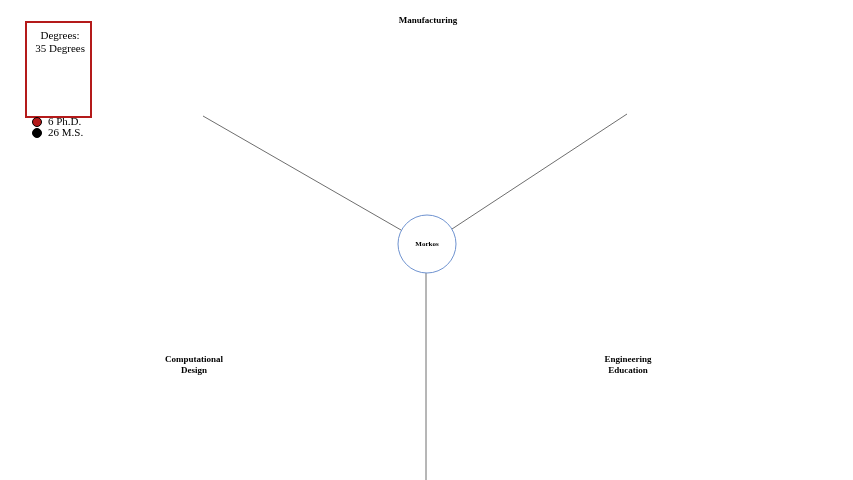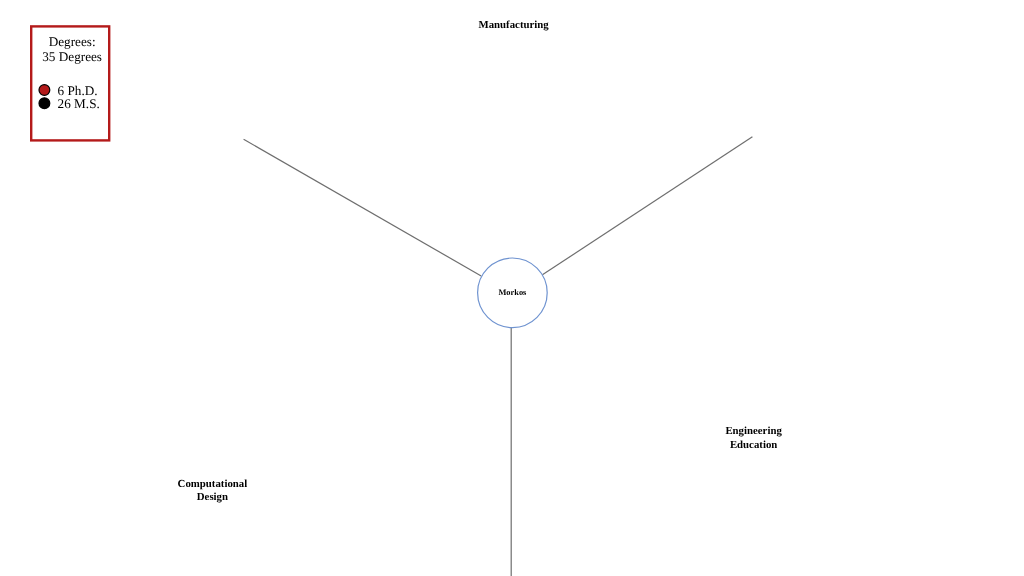--- a/index.html
+++ b/index.html
@@ -4,21 +4,21 @@
   <style>
     html, body { margin: 0; padding: 0; background: #ffffff; }
     body { width: 853px; height: 480px; position: relative; overflow: hidden;
            font-family: "Liberation Serif", serif; }
     #diagram { position: absolute; left: 0; top: 0; }
     .legend-box { position: absolute; left: 25px; top: 21px; width: 63px; height: 93px;
                   border: 2px solid #b41a1a; background: #fff; }
     .legend-title { position: absolute; right: 5px; top: 6px; font-size: 11px; line-height: 13px;
                     text-align: center; color: #000; white-space: nowrap; }
     .legend-row { position: absolute; left: 5px; font-size: 11px; line-height: 12px; color: #000;
-                  white-space: nowrap; display: flex; align-items: flex-start; }
+                  white-space: nowrap; display: flex; align-items: flex-end; margin-top: 45px; }
     .legend-dot { width: 8px; height: 8px; border-radius: 50%; border: 1px solid #000;
                   display: inline-block; margin-right: 6px; }
     .label { position: absolute; font-size: 9px; font-weight: bold; line-height: 11px;
              text-align: center; color: #000; white-space: nowrap; transform: translateX(-50%); }
     .center-label { position: absolute; font-size: 7px; font-weight: bold; color: #000;
                     transform: translate(-50%, -50%); white-space: nowrap; }
   </style>
 </head>
 <body>
 
@@ -27,21 +27,21 @@
   <line id="edge-1" x1="627" y1="114" x2="452" y2="229" stroke="#6e6e6e" stroke-width="1"></line>
   <line id="edge-2" x1="426" y1="273" x2="426" y2="480" stroke="#6e6e6e" stroke-width="1"></line>
   <circle id="center-node" cx="427" cy="244" r="29" fill="#ffffff" stroke="#6f93d0" stroke-width="1"></circle>
 </svg>
 
 <div class="center-label" style="left:427px; top:244px;">Morkos</div>
 
 <div class="label" style="left:428px; top:15px;">
   <div>Manufacturing</div>
 </div>
-<div class="label" style="left:177px; top:354px;margin-top:44px;">
+<div class="label" style="left:194px; top:354px;">
   <div>Computational</div>
   <div>Design</div>
 </div>
 <div class="label" style="left:628px; top:354px;">
   <div>Engineering</div>
   <div>Education</div>
 </div>
 
 <div class="legend-box">
   <div class="legend-title">

